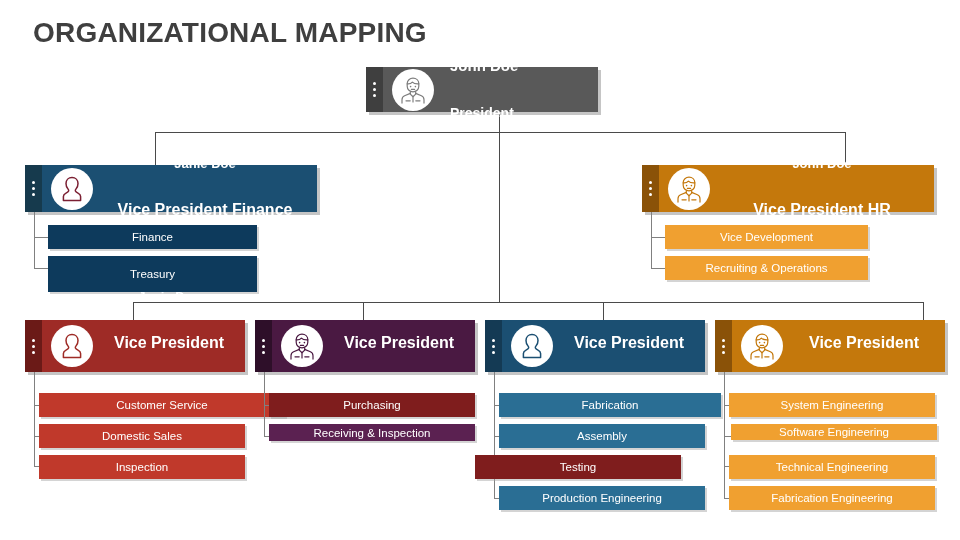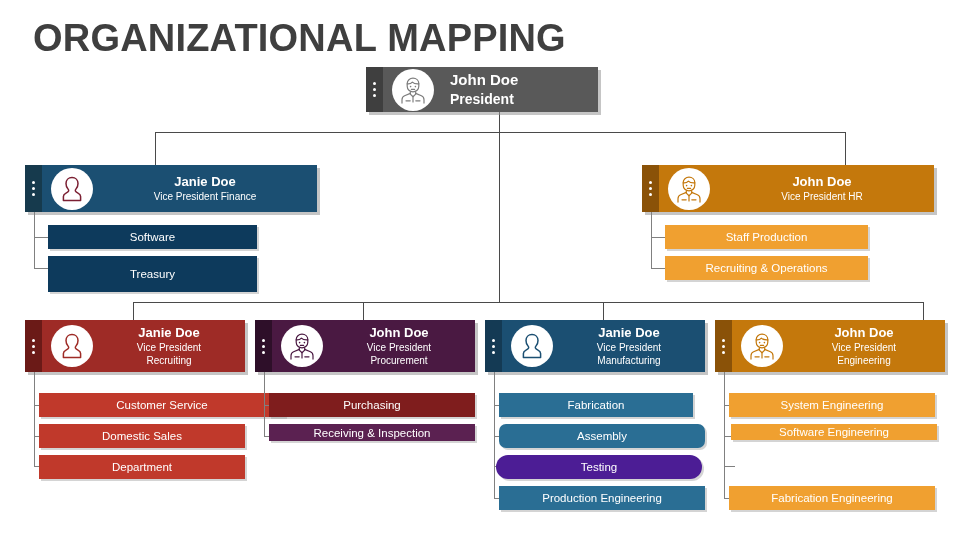--- a/index.html
+++ b/index.html
@@ -8,21 +8,21 @@
     background: #ffffff;
     font-family: "Liberation Sans", sans-serif;
     overflow: hidden;
   }
   #stage { position: relative; width: 960px; height: 540px; }
 
   
   #page-title {
     position: absolute;
     left: 33px; top: 17px;
-    font-size: 38px;
+    font-size: 28px;
     font-weight: bold;
     letter-spacing: .2px;
     color: #3f3f3f;
     white-space: nowrap;
   }
 
   
   .ln { position: absolute; background: #4a4a4a; }
   .lnv { width: 1px; }
   .lnh { height: 1px; }
@@ -65,23 +65,24 @@
   .avatar svg { display: block; }
   .node .txt {
     flex: 1 1 auto;
     display: flex;
     flex-direction: column;
     justify-content: space-between;
     align-items: center;
     text-align: center;
     padding: 0 6px;
     color: #ffffff;
+    gap: 28px;
   }
   .node .nm { font-size: 13px; font-weight: bold; line-height: 1.25; }
-  .node .rl { font-size: 10px; font-weight: normal; line-height: 1.3; }
+  .node .rl { font-size: 16px; font-weight: bold; line-height: 1.3; }
 
   
   .node.pres .txt { align-items: flex-start; padding-left: 16px; }
   .node.pres .nm { font-size: 15px; }
   .node.pres .rl { font-size: 14px; font-weight: bold; }
 
   
   .child {
     position: absolute;
     display: flex;
@@ -158,21 +159,21 @@
       <div class="txt">
         <span class="nm">Janie Doe</span>
         <span class="rl">Vice President Finance</span>
       </div>
     </div>
   </div>
 
   <div class="sub-ln sub-lnv" style="left:34px; top:212px; width:1px; height:56px;"></div>
   <div class="sub-ln sub-lnh" style="left:34px; top:237px; width:14px; height:1px;"></div>
   <div class="sub-ln sub-lnh" style="left:34px; top:268px; width:14px; height:1px;"></div>
-  <div class="child" style="left:48px; top:225px; width:209px; height:24px; background:#0d3a5c;">Software</div>
+  <div class="child" style="left:48px; top:225px; width:209px; height:24px; background:#0d3a5c;">Finance</div>
   <div class="child" style="left:48px; top:256px; width:209px; height:36px; background:#0d3a5c;">Treasury</div>
 
   <div class="node" style="left:642px; top:165px; width:292px; height:47px; background:#c4780c;">
     <div class="strip" style="background:#8a5208;">
       <span class="dot"></span>
       <span class="dot"></span>
       <span class="dot"></span>
     </div>
     <div class="body">
       <div class="avatar">
@@ -192,21 +193,21 @@
       </div>
       <div class="txt">
         <span class="nm">John Doe</span>
         <span class="rl">Vice President HR</span>
       </div>
     </div>
   </div>
   <div class="sub-ln sub-lnv" style="left:651px; top:212px; width:1px; height:56px;"></div>
   <div class="sub-ln sub-lnh" style="left:651px; top:237px; width:14px; height:1px;"></div>
   <div class="sub-ln sub-lnh" style="left:651px; top:268px; width:14px; height:1px;"></div>
-  <div class="child" style="left:665px; top:225px; width:203px; height:24px; background:#f0a030;">Staff Production</div>
+  <div class="child" style="left:665px; top:225px; width:203px; height:24px; background:#f0a030;">Vice Development</div>
   <div class="child" style="left:665px; top:256px; width:203px; height:24px; background:#f0a030;">Recruiting &amp; Operations</div>
 
   <div class="node" style="left:25px; top:320px; width:220px; height:52px; background:#9e2b26;">
     <div class="strip" style="background:#6b1a17;">
       <span class="dot"></span>
       <span class="dot"></span>
       <span class="dot"></span>
     </div>
     <div class="body">
       <div class="avatar">
@@ -223,21 +224,21 @@
         <span class="rl">Recruiting</span>
       </div>
     </div>
   </div>
   <div class="sub-ln sub-lnv" style="left:34px; top:372px; width:1px; height:94px;"></div>
   <div class="sub-ln sub-lnh" style="left:34px; top:405px; width:11px; height:1px;"></div>
   <div class="sub-ln sub-lnh" style="left:34px; top:436px; width:11px; height:1px;"></div>
   <div class="sub-ln sub-lnh" style="left:34px; top:466px; width:11px; height:1px;"></div>
   <div class="child" style="left:39px; top:393px; width:246px; height:24px; background:#c0392b;">Customer Service</div>
   <div class="child" style="left:39px; top:424px; width:206px; height:24px; background:#c0392b;">Domestic Sales</div>
-  <div class="child" style="left:39px; top:455px; width:206px; height:24px; background:#c0392b;">Department</div>
+  <div class="child" style="left:39px; top:455px; width:206px; height:24px; background:#c0392b;">Inspection</div>
 
   <div class="node" style="left:255px; top:320px; width:220px; height:52px; background:#4a1942;">
     <div class="strip" style="background:#2e0f29;">
       <span class="dot"></span>
       <span class="dot"></span>
       <span class="dot"></span>
     </div>
     <div class="body">
       <div class="avatar">
         <svg width="36" height="36" viewBox="0 0 36 36" aria-hidden="true">
@@ -287,23 +288,23 @@
         <span class="rl">Vice President</span>
         <span class="rl">Manufacturing</span>
       </div>
     </div>
   </div>
   <div class="sub-ln sub-lnv" style="left:494px; top:372px; width:1px; height:126px;"></div>
   <div class="sub-ln sub-lnh" style="left:494px; top:405px; width:11px; height:1px;"></div>
   <div class="sub-ln sub-lnh" style="left:494px; top:436px; width:11px; height:1px;"></div>
   <div class="sub-ln sub-lnh" style="left:494px; top:466px; width:11px; height:1px;"></div>
   <div class="sub-ln sub-lnh" style="left:494px; top:498px; width:11px; height:1px;"></div>
-  <div class="child" style="left:499px; top:393px; width:194px; height:24px; background:#2a6e94;">Fabrication</div>
-  <div class="child" style="left:499px; top:424px; width:206px; height:24px; background:#2a6e94;border-radius:7px;">Assembly</div>
-  <div class="child" style="left:496px; top:455px; width:206px; height:24px; background:#4c1d95;border-radius:12px;">Testing</div>
+  <div class="child" style="left:499px; top:393px; width:222px; height:24px; background:#2a6e94;">Fabrication</div>
+  <div class="child" style="left:499px; top:424px; width:206px; height:24px; background:#2a6e94;">Assembly</div>
+  <div class="child" style="left:475px; top:455px; width:206px; height:24px; background:#7f1d1d;">Testing</div>
   <div class="child" style="left:499px; top:486px; width:206px; height:24px; background:#2a6e94;">Production Engineering</div>
 
   <div class="node" style="left:715px; top:320px; width:230px; height:52px; background:#c4780c;">
     <div class="strip" style="background:#8a5208;">
       <span class="dot"></span>
       <span class="dot"></span>
       <span class="dot"></span>
     </div>
     <div class="body">
       <div class="avatar">
@@ -328,15 +329,16 @@
       </div>
     </div>
   </div>
   <div class="sub-ln sub-lnv" style="left:724px; top:372px; width:1px; height:126px;"></div>
   <div class="sub-ln sub-lnh" style="left:724px; top:405px; width:11px; height:1px;"></div>
   <div class="sub-ln sub-lnh" style="left:724px; top:436px; width:11px; height:1px;"></div>
   <div class="sub-ln sub-lnh" style="left:724px; top:466px; width:11px; height:1px;"></div>
   <div class="sub-ln sub-lnh" style="left:724px; top:498px; width:11px; height:1px;"></div>
   <div class="child" style="left:729px; top:393px; width:206px; height:24px; background:#f0a030;">System Engineering</div>
   <div class="child" style="left:731px; top:424px; width:206px; height:16px; background:#f0a030;">Software Engineering</div>
+  <div class="child" style="left:729px; top:455px; width:206px; height:24px; background:#f0a030;">Technical Engineering</div>
   <div class="child" style="left:729px; top:486px; width:206px; height:24px; background:#f0a030;">Fabrication Engineering</div>
 
 </div>
 
 </body></html>

